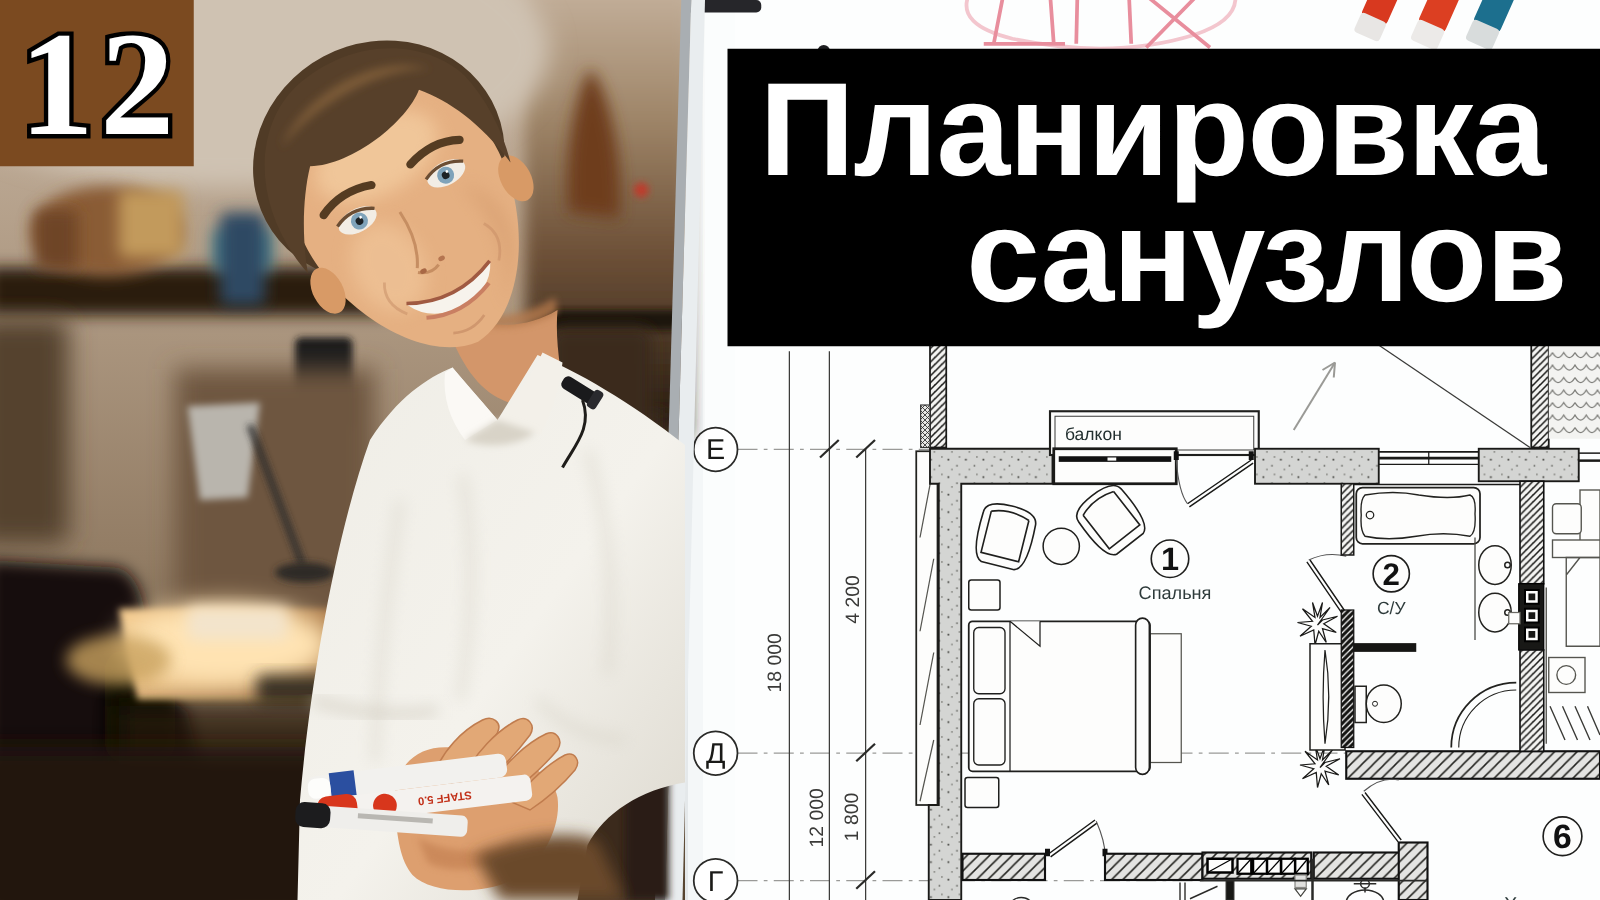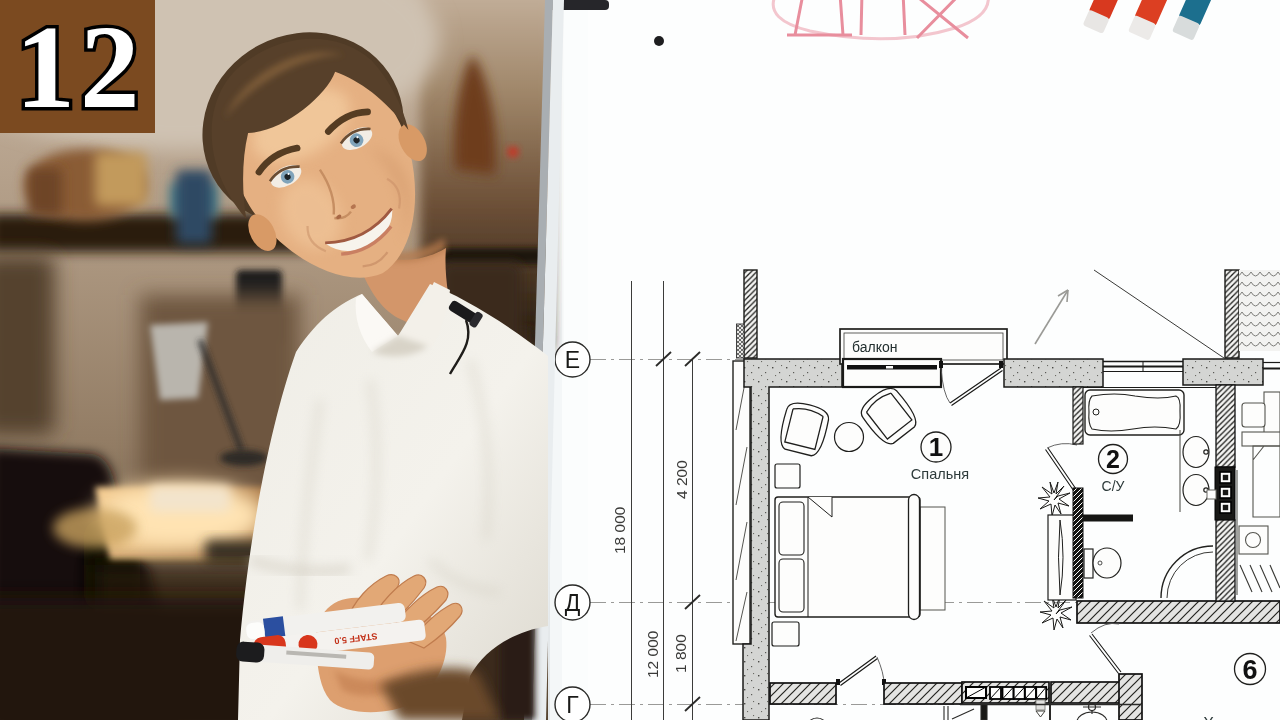--- a/index.html
+++ b/index.html
@@ -573,18 +573,22 @@
 
 <g transform="translate(-4,8) rotate(4 310 650)">
   <rect x="248" y="640" width="130" height="17" rx="5" fill="#efeeeb"></rect>
   <rect x="240" y="638" width="28" height="20" rx="7" fill="#1c1c1e"></rect>
   <rect x="290" y="644" width="60" height="4" fill="#b9b7b2"></rect>
 </g>
 
 <path d="M380,684 C420,668 452,664 478,672 L500,720 L400,720 Z" fill="#6b4a2c" filter="url(#b6)"></path>
 </svg>
 
+<div id="title">
+  <div class="l1">Планировка</div>
+  <div class="l2">санузлов</div>
+</div>
 
 <svg id="badge" width="160" height="140">
   <rect x="0" y="0" width="155" height="133" fill="#7b4a20"></rect>
   <text x="80" y="107" text-anchor="middle" font-family="Liberation Serif, serif" font-size="119" font-weight="bold" fill="#fff" stroke="#000" stroke-width="7" paint-order="stroke" style="letter-spacing:5px">12</text>
 </svg>
 </div>
 
 </body></html>

